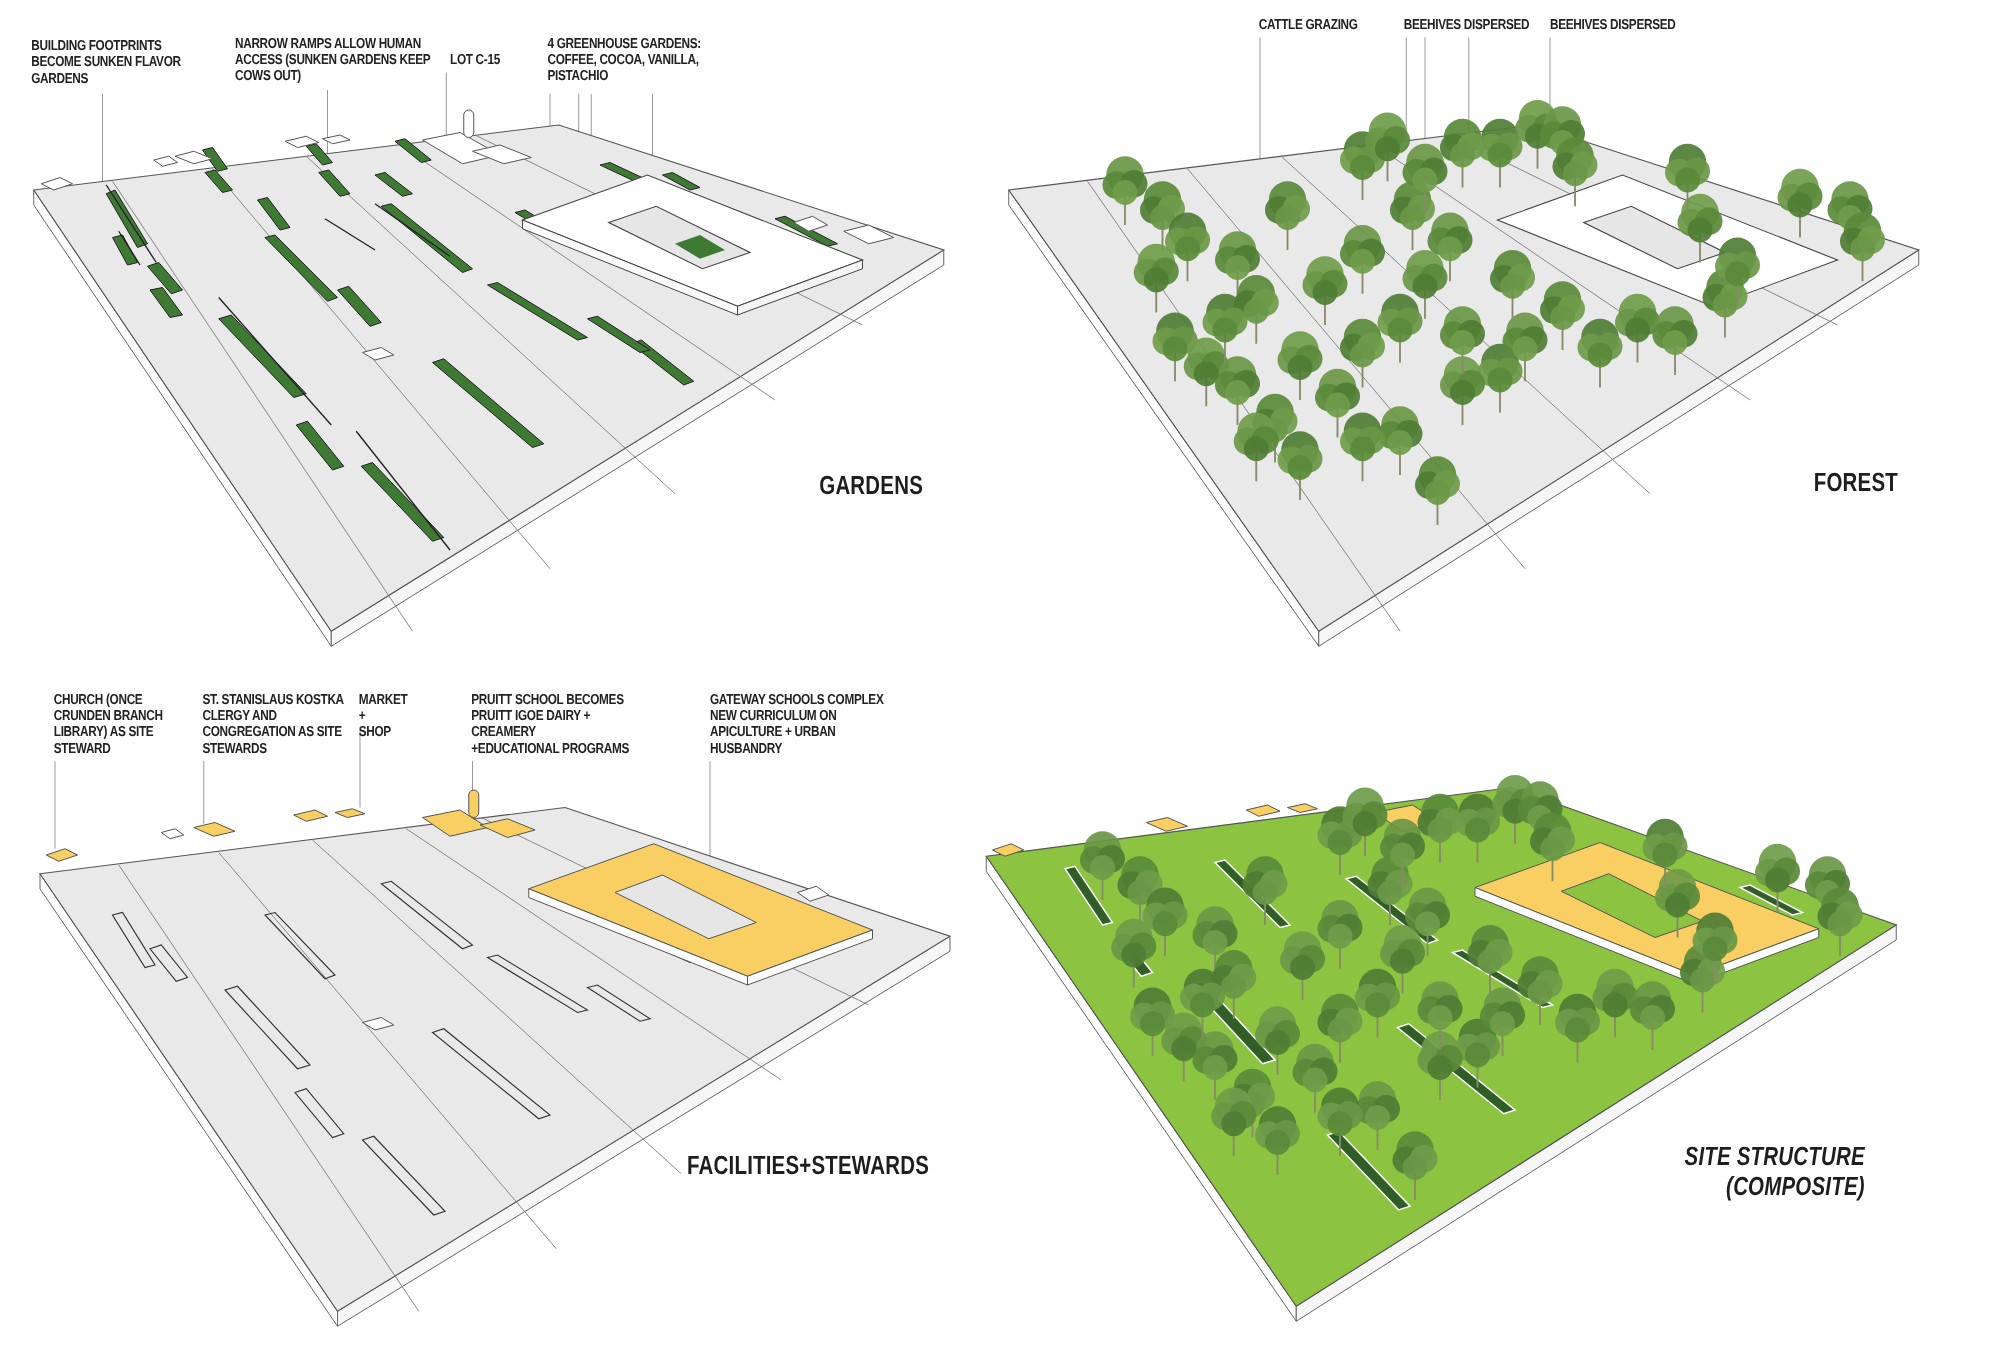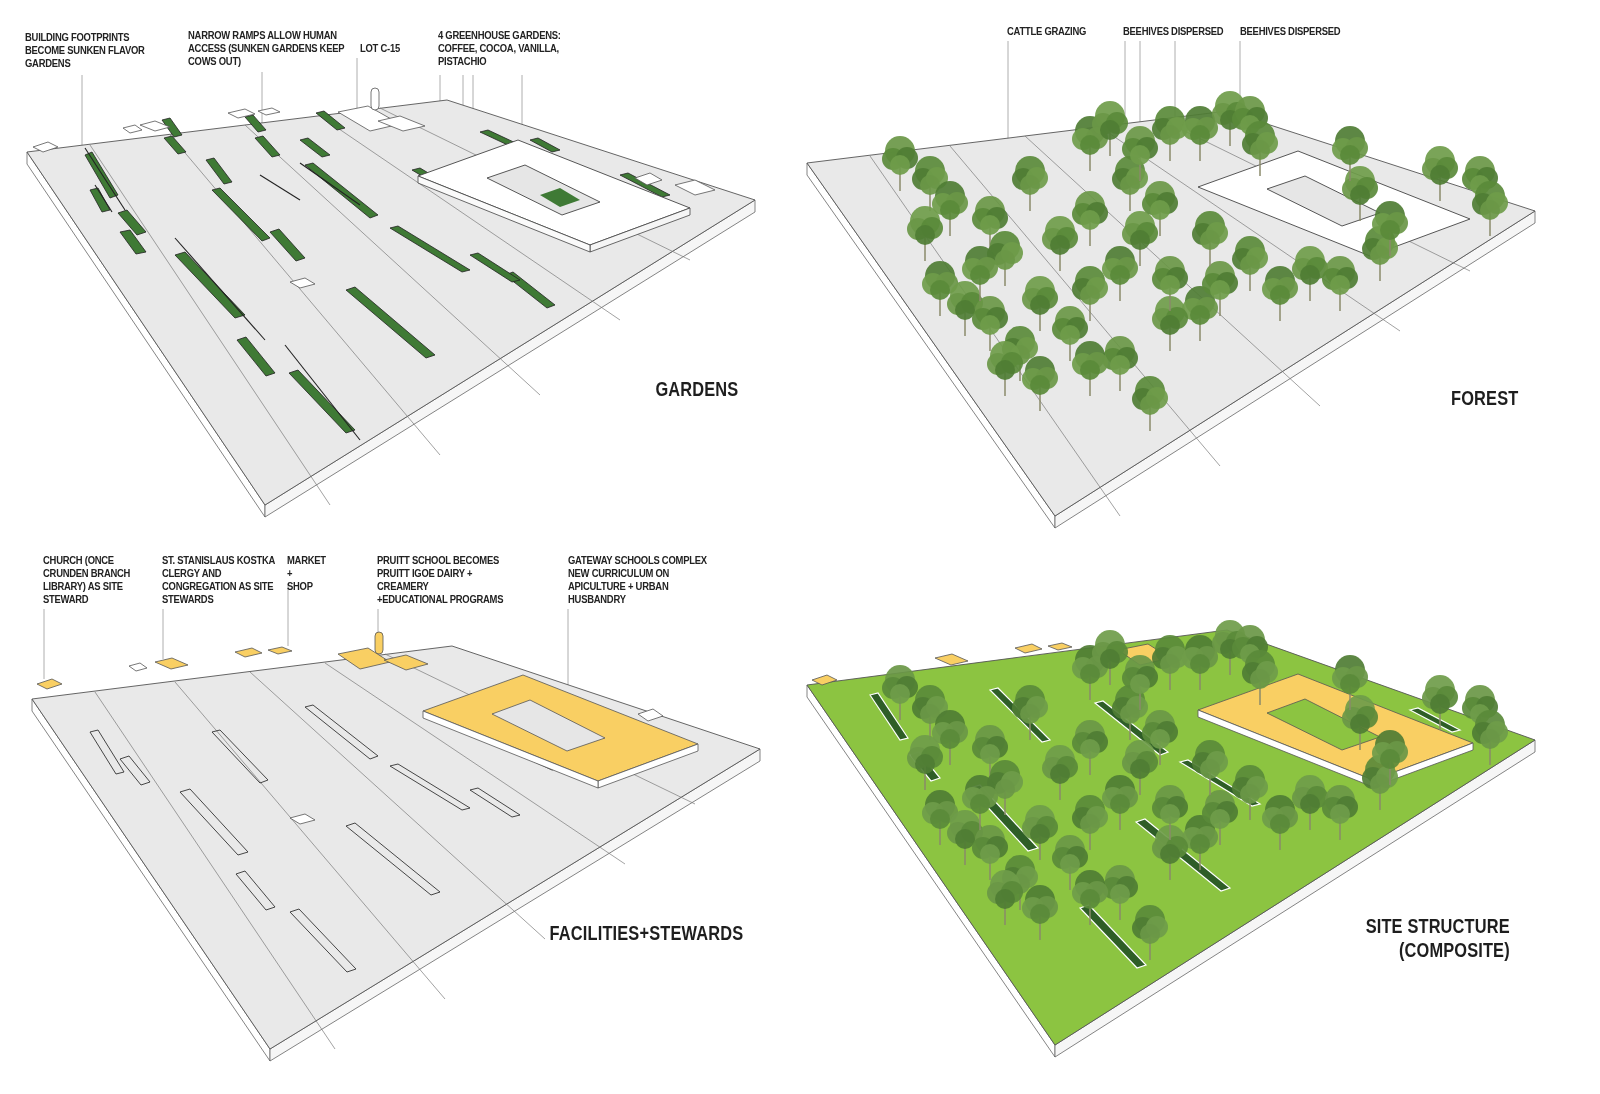--- a/index.html
+++ b/index.html
@@ -105,21 +105,21 @@
   <div class="note" style="left:188px;top:29px;">NARROW RAMPS ALLOW HUMAN
 ACCESS (SUNKEN GARDENS KEEP
 COWS OUT)</div>
   <div class="note" style="left:360px;top:42px;">LOT C-15</div>
   <div class="note" style="left:438px;top:29px;">4 GREENHOUSE GARDENS:
 COFFEE, COCOA, VANILLA,
 PISTACHIO</div>
   <div class="title" style="right:52px;top:377px;">GARDENS</div>
 </div>
 
-<div class="panel" style="left:790px;top:11px;">
+<div class="panel" style="left:790px;top:0;">
   <svg width="790" height="540" viewBox="0 0 790 540">
     <g stroke="#9a9a9a" stroke-width="0.8">
       <line x1="218" y1="30" x2="218" y2="135"></line>
       <line x1="335" y1="30" x2="335" y2="130"></line>
       <line x1="350" y1="30" x2="350" y2="190"></line>
       <line x1="385" y1="30" x2="385" y2="260"></line>
       <line x1="450" y1="30" x2="450" y2="120"></line>
     </g>
     <polygon points="17,152 265,505 265,517 17,164" fill="#ffffff" stroke="#666" stroke-width="0.8"></polygon>
     <polygon points="265,505 745,200 745,212 265,517" fill="#f6f6f6" stroke="#666" stroke-width="0.8"></polygon>
@@ -458,21 +458,21 @@
 PRUITT IGOE DAIRY +
 CREAMERY
 +EDUCATIONAL PROGRAMS</div>
   <div class="note" style="left:568px;top:20px;">GATEWAY SCHOOLS COMPLEX
 NEW CURRICULUM ON
 APICULTURE + URBAN
 HUSBANDRY</div>
   <div class="title" style="right:47px;top:387px;">FACILITIES+STEWARDS</div>
 </div>
 
-<div class="panel" style="left:790px;top:530px;">
+<div class="panel" style="left:772px;top:530px;font-style:italic;">
   <svg width="790" height="540" viewBox="0 0 790 540">
     <polygon points="17,155 265,515 265,527 17,167" fill="#ffffff" stroke="#666" stroke-width="0.8"></polygon>
     <polygon points="265,515 745,210 745,222 265,527" fill="#f6f6f6" stroke="#666" stroke-width="0.8"></polygon>
     <polygon points="17,155 437,100 745,210 265,515" fill="#8cc441" stroke="#555" stroke-width="0.9"></polygon>
     <g fill="#2f5e27" stroke="#ffffff" stroke-width="1.2">
       <polygon points="80,165 88,163 118,208 110,210"></polygon>
       <polygon points="120,225 129,222 150,248 141,251"></polygon>
       <polygon points="180,258 190,255 248,318 238,321"></polygon>
       <polygon points="290,378 299,375 356,435 347,438"></polygon>
       <polygon points="346,292 355,289 440,358 431,361"></polygon>

